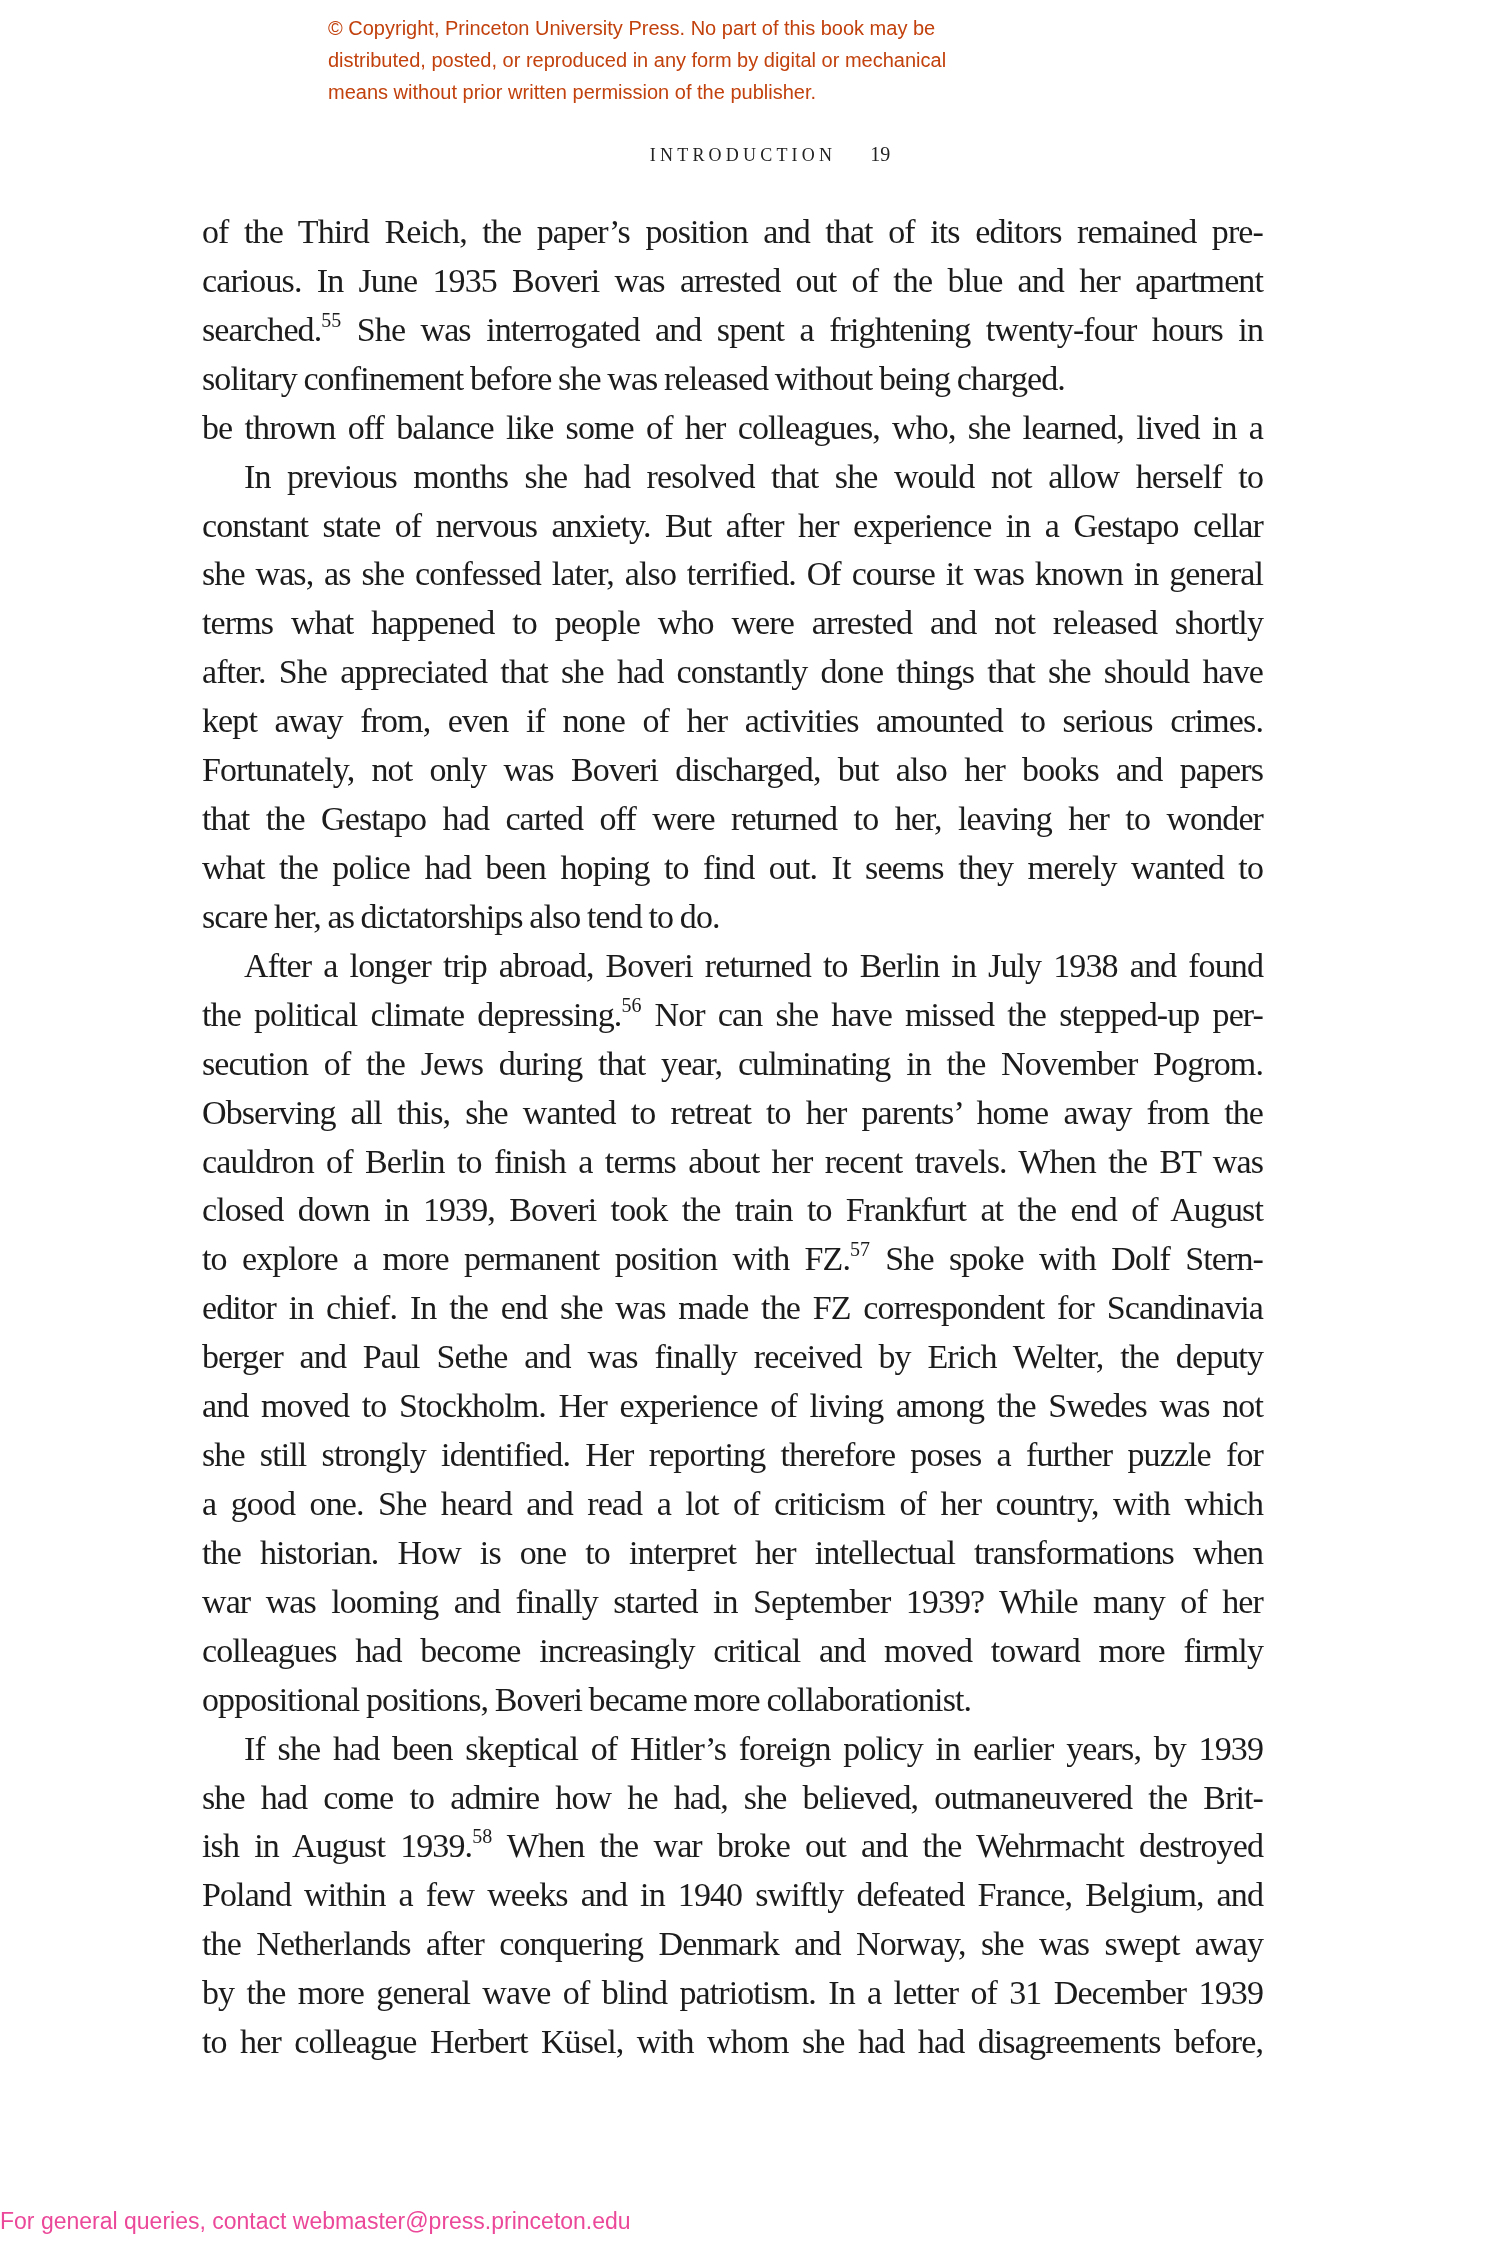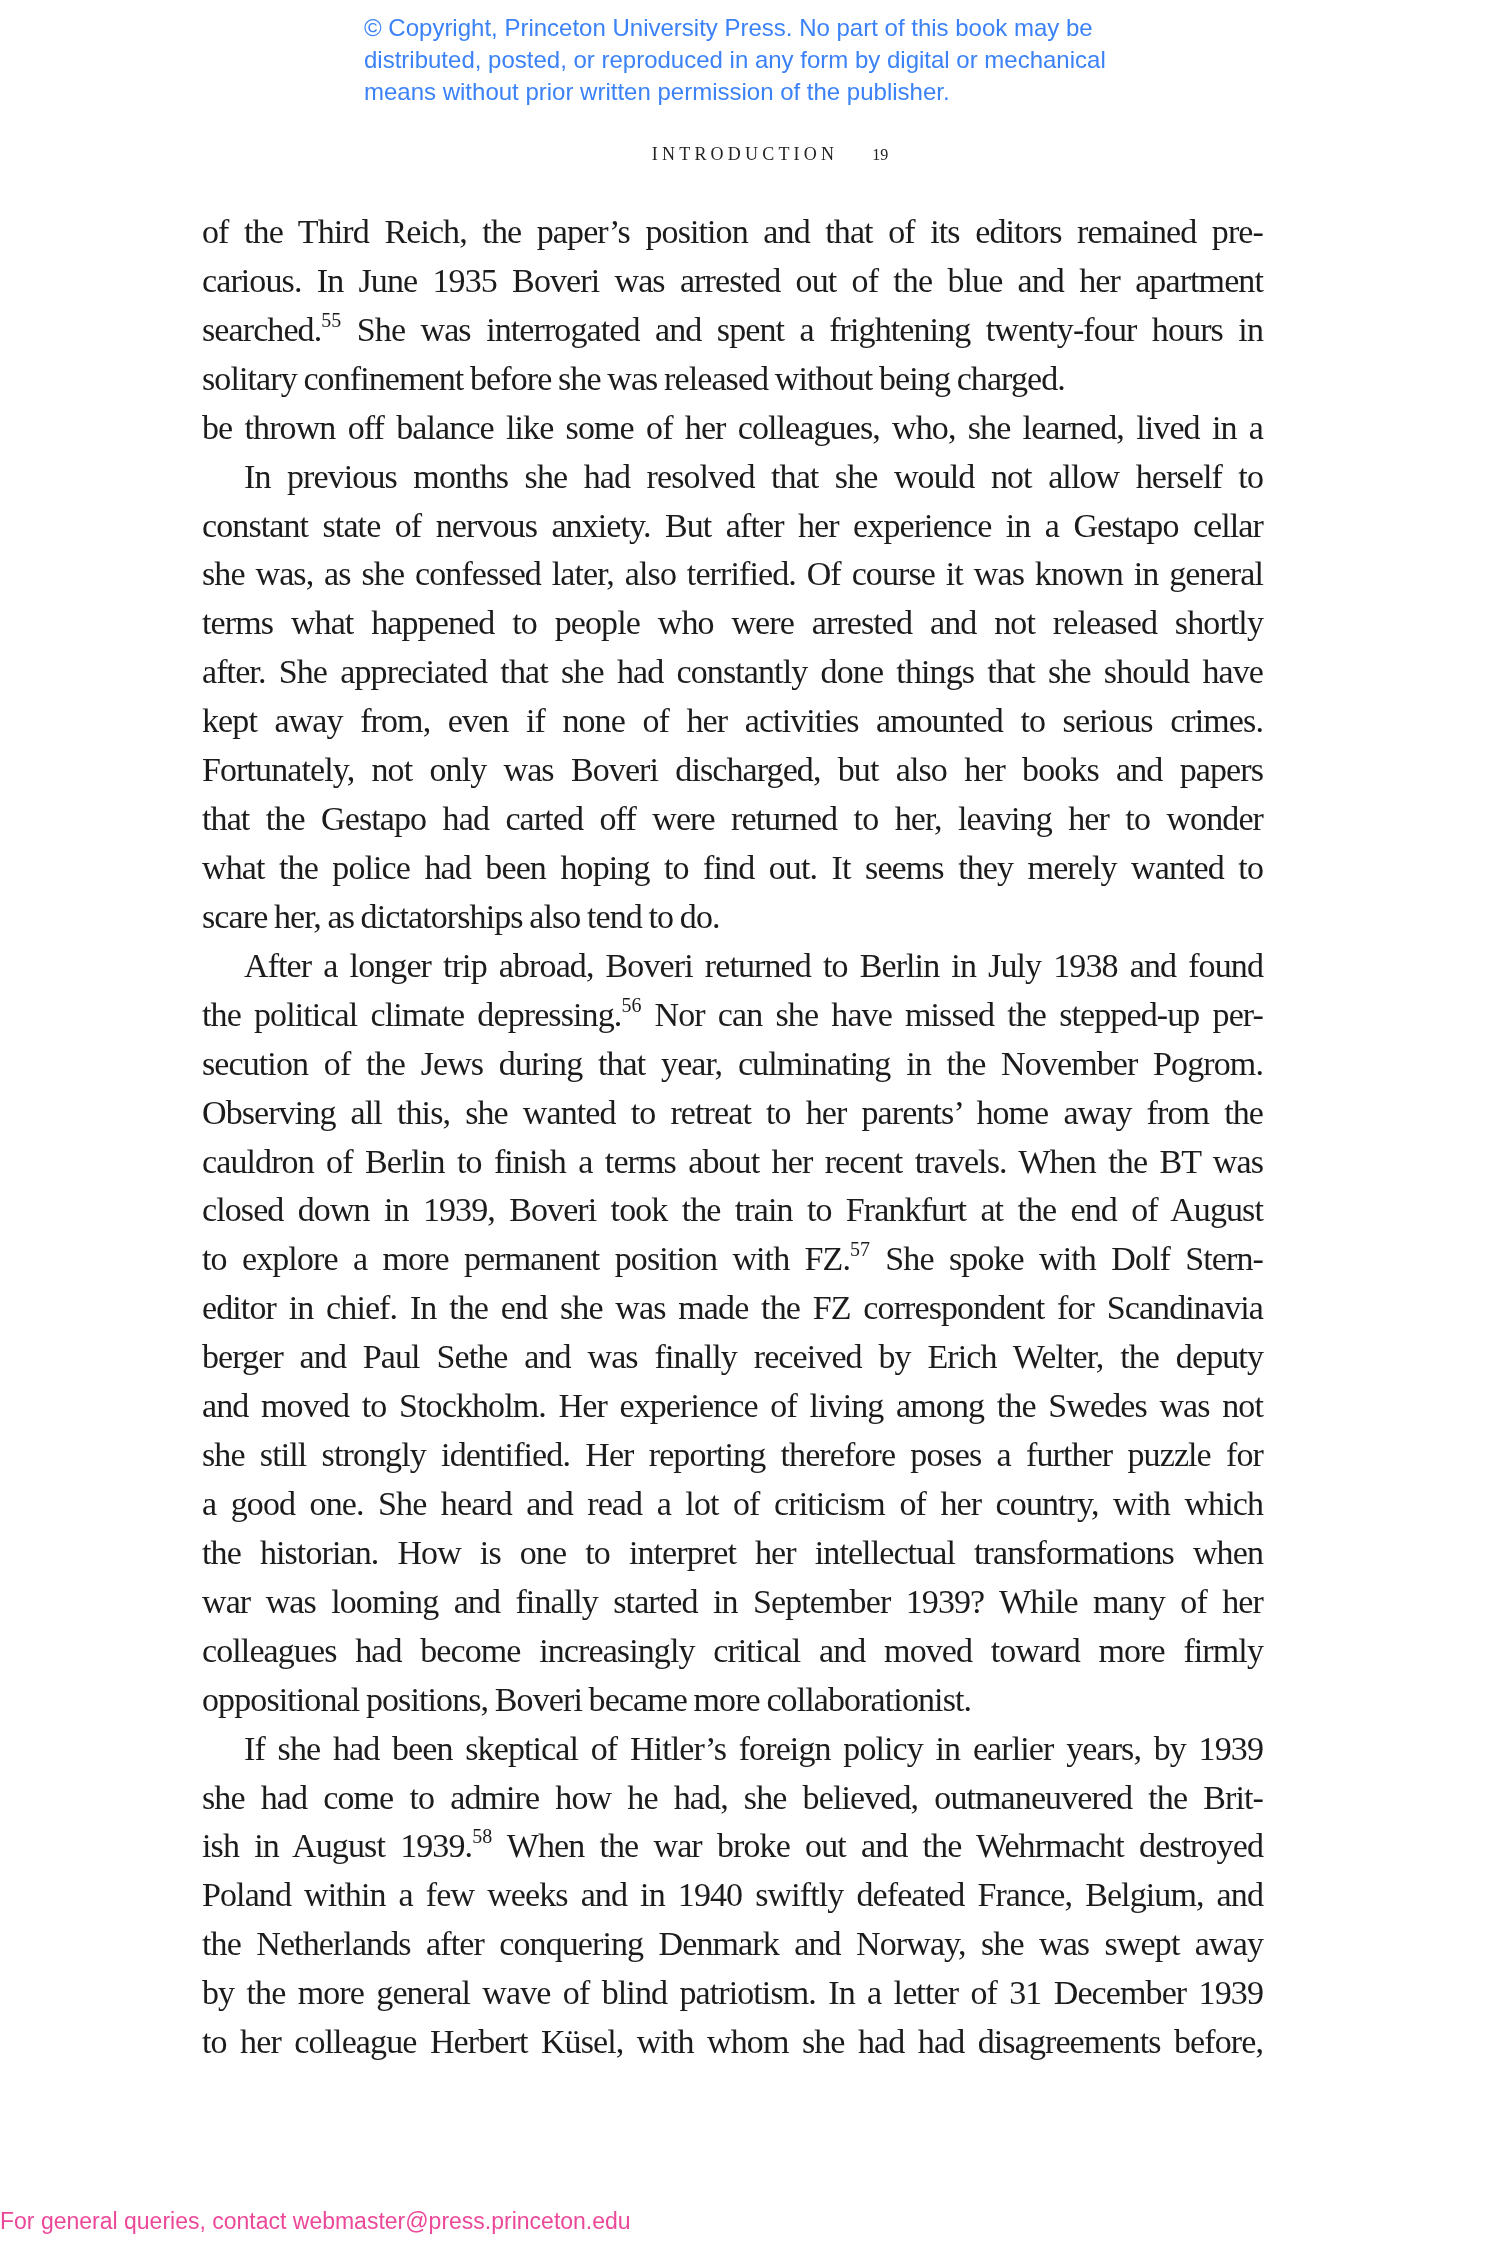--- a/index.html
+++ b/index.html
@@ -1,27 +1,27 @@
 <!DOCTYPE html>
 <html><head>
   <meta charset="utf-8">
   <style>
     html, body { margin: 0; padding: 0; background: #ffffff; }
     body { width: 1500px; height: 2265px; position: relative; overflow: hidden; color: #1a1a1a; }
     .copyright {
       position: absolute; left: 328px; top: 12px; width: 860px;
-      font-family: "Liberation Sans", sans-serif; font-size: 24px; line-height: 32px; color: #3b82f6; margin-left: 36px;
+      font-family: "Liberation Sans", sans-serif; font-size: 20px; line-height: 32px; color: #c2410c;
     }
     .copyright div { white-space: nowrap; }
     .running-head {
       position: absolute; left: 0; top: 142px; width: 1500px; text-align: center;
       font-family: "Liberation Serif", serif; font-size: 18px; line-height: 24px; color: #222;
     }
     .running-head .rh-title { letter-spacing: 4.2px; margin-left: 40px; }
-    .running-head .rh-page { margin-left: 34px; font-size: 16px; }
+    .running-head .rh-page { margin-left: 34px; font-size: 20px; }
     .body-text {
       position: absolute; left: 202px; top: 208px; width: 1061px;
       font-family: Liberation Serif, serif; font-size: 34px; line-height: 48.93px; color: #1c1c1c;
     }
     .line {
       display: block; height: 48.93px; white-space: nowrap; overflow: visible;
       text-align: justify; text-align-last: justify; letter-spacing: -0.9px; word-spacing: -1px;
     }
     .line.indent { padding-left: 42px; }
     .line.last { text-align: right; text-align-last: left; }

